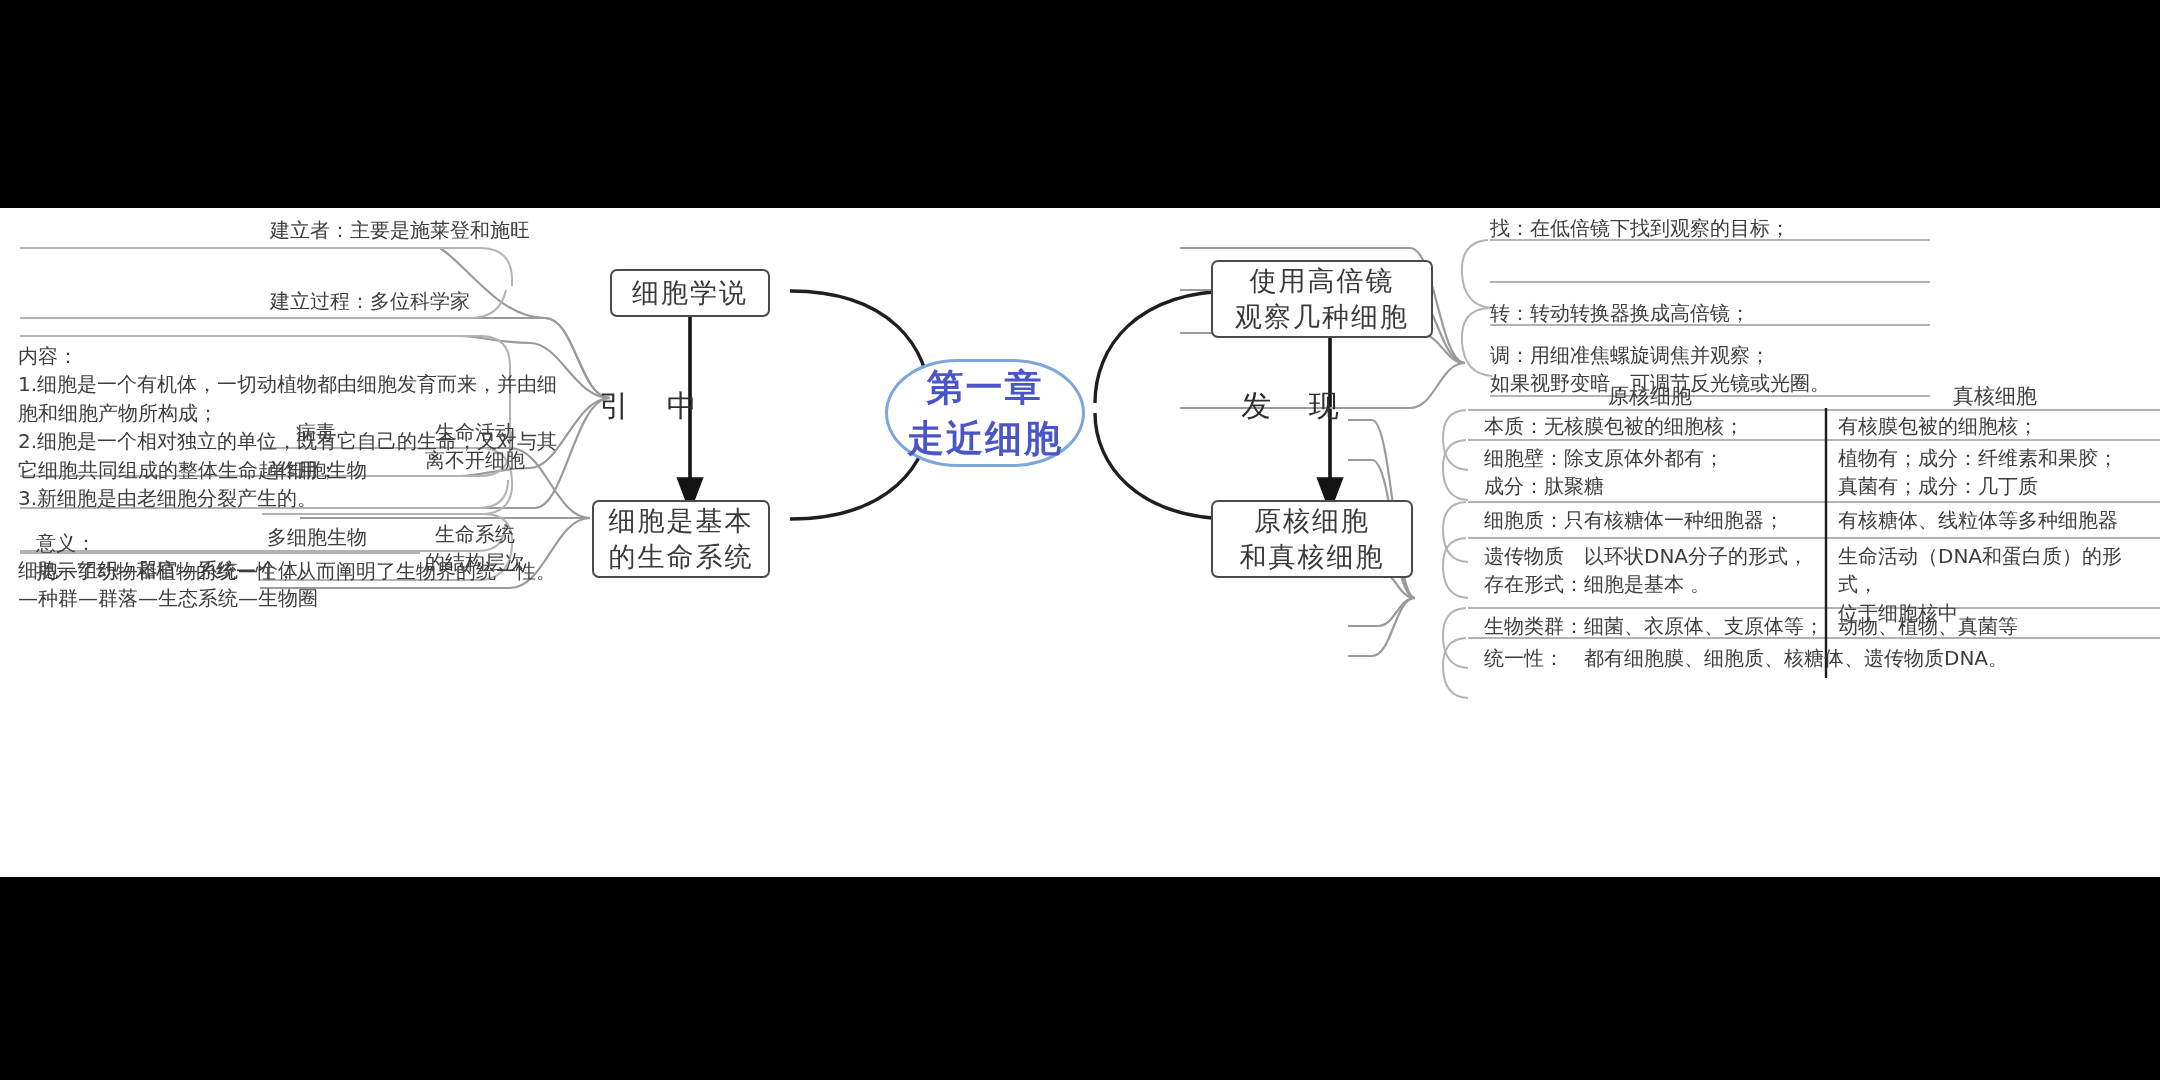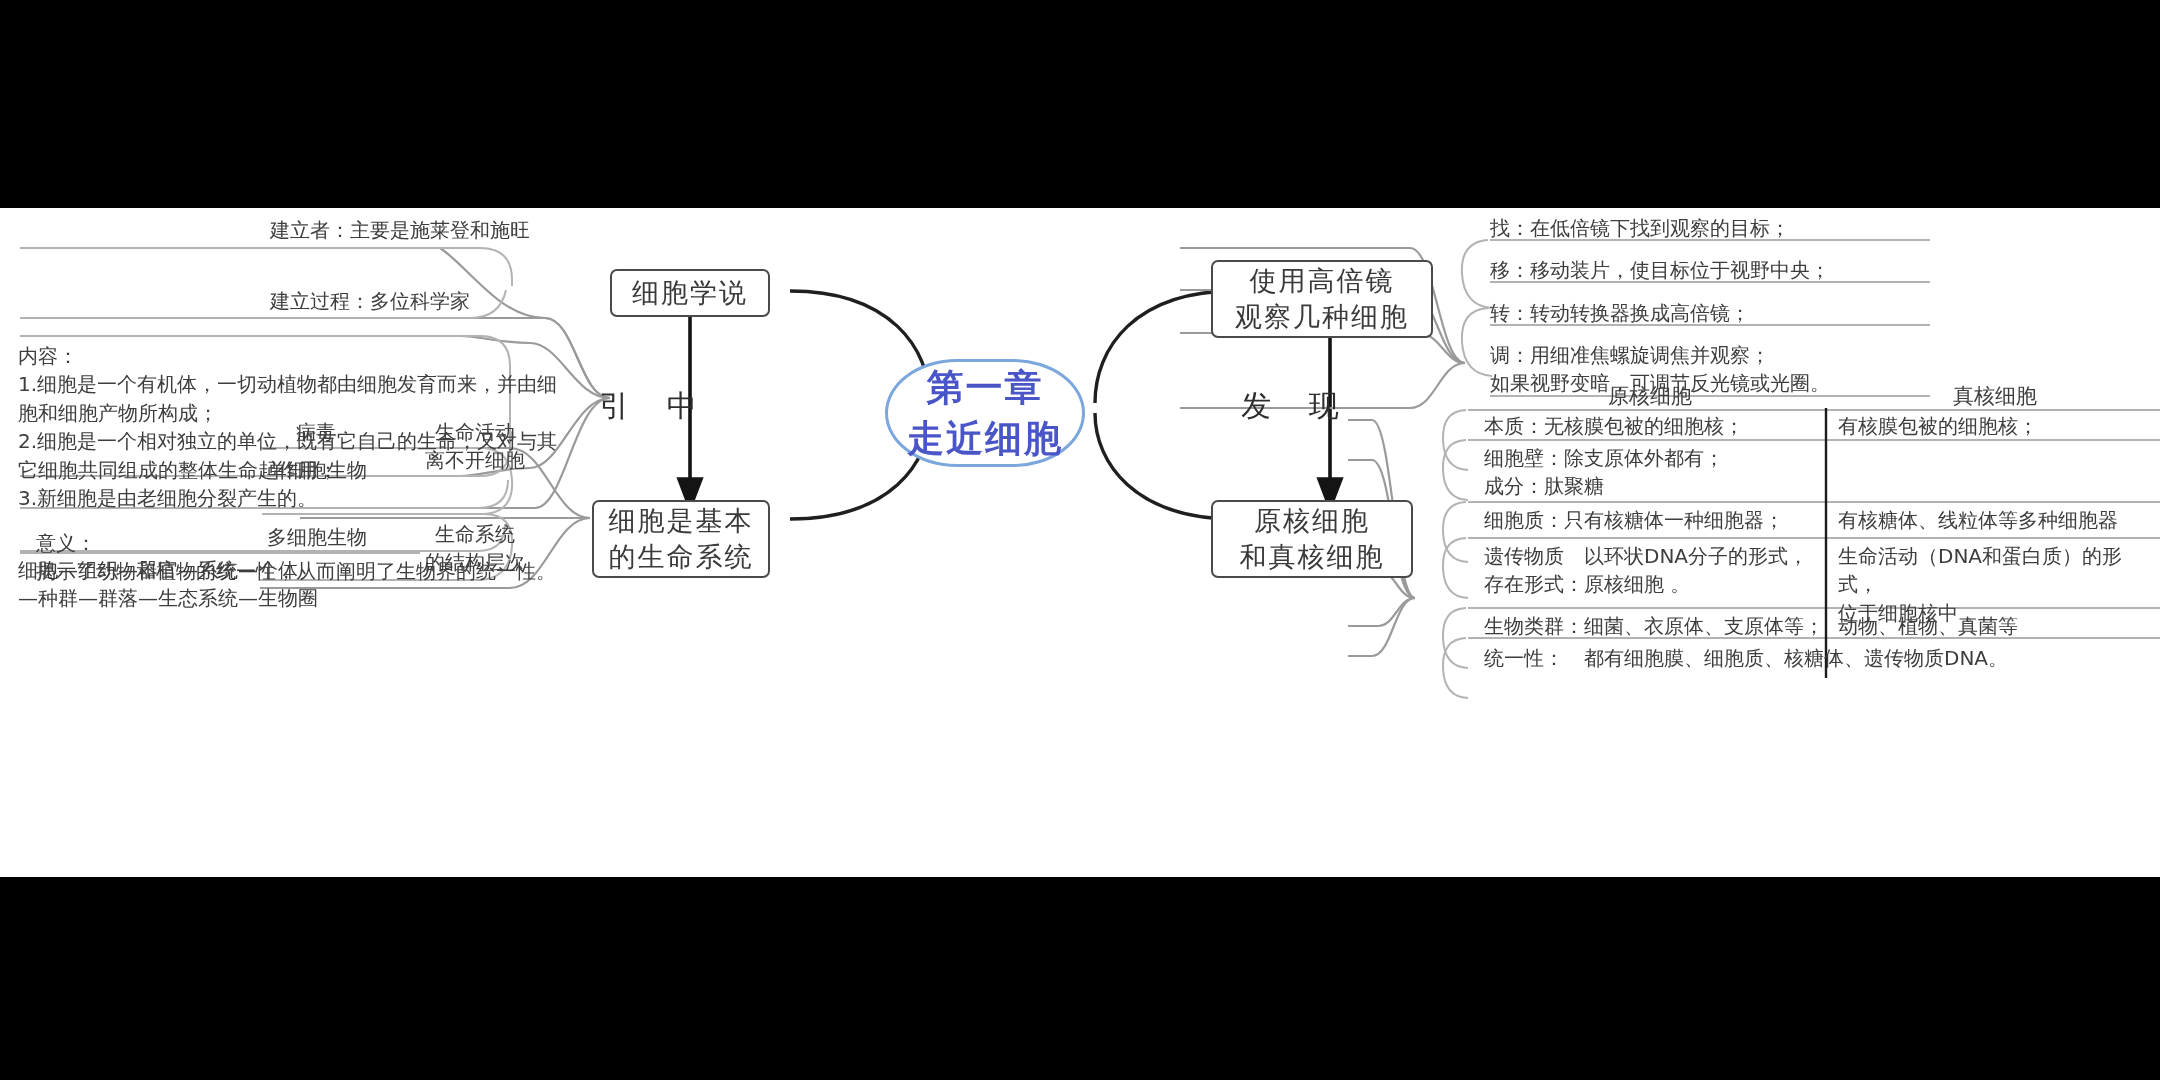--- a/index.html
+++ b/index.html
@@ -147,39 +147,40 @@
     <div class="txt" style="left:242px;top:248px;text-align:center;width:150px;">单细胞生物</div>
     <div class="txt" style="left:242px;top:315px;text-align:center;width:150px;">多细胞生物</div>
     <div class="txt" style="left:18px;top:348px;">细胞—组织—器官—系统—个体
 —种群—群落—生态系统—生物圈</div>
     <div class="txt" style="left:400px;top:210px;text-align:center;width:150px;">生命活动
 离不开细胞</div>
     <div class="txt" style="left:400px;top:312px;text-align:center;width:150px;">生命系统
 的结构层次</div>
 
     <div class="txt" style="left:1490px;top:6px;">找：在低倍镜下找到观察的目标；</div>
-    <div class="txt" style="left:1490px;top:48px;">移：移动装片，使目标位于视野中央；</div>
     <div class="txt" style="left:1490px;top:91px;">转：转动转换器换成高倍镜；</div>
     <div class="txt" style="left:1490px;top:133px;">调：用细准焦螺旋调焦并观察；
         如果视野变暗，可调节反光镜或光圈。</div>
 
     <div class="colhead" style="left:1480px;top:174px;width:340px;">原核细胞</div>
     <div class="colhead" style="left:1835px;top:174px;width:320px;">真核细胞</div>
 
     <div class="txt" style="left:1484px;top:204px;">本质：无核膜包被的细胞核；</div>
     <div class="txt" style="left:1838px;top:204px;">有核膜包被的细胞核；</div>
 
     <div class="txt" style="left:1484px;top:236px;">细胞壁：除支原体外都有；
             成分：肽聚糖</div>
+    <div class="txt" style="left:1838px;top:236px;">植物有；成分：纤维素和果胶；
+真菌有；成分：几丁质</div>
 
     <div class="txt" style="left:1484px;top:298px;">细胞质：只有核糖体一种细胞器；</div>
     <div class="txt" style="left:1838px;top:298px;">有核糖体、线粒体等多种细胞器</div>
 
     <div class="txt" style="left:1484px;top:334px;">遗传物质　以环状DNA分子的形式，
-存在形式：原核细胞 。</div>
+存在形式：细胞是基本 。</div>
     <div class="txt" style="left:1838px;top:334px;">生命活动（DNA和蛋白质）的形式，
 位于细胞核中 。</div>
 
     <div class="txt" style="left:1484px;top:404px;">生物类群：细菌、衣原体、支原体等；</div>
     <div class="txt" style="left:1838px;top:404px;">动物、植物、真菌等</div>
 
     <div class="txt" style="left:1484px;top:436px;">统一性：　都有细胞膜、细胞质、核糖体、遗传物质DNA。</div>
 
   </div>
 </div>

